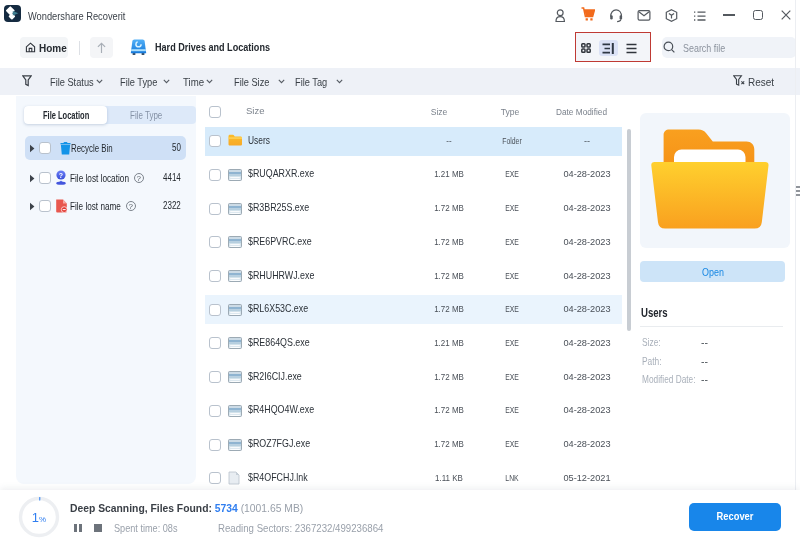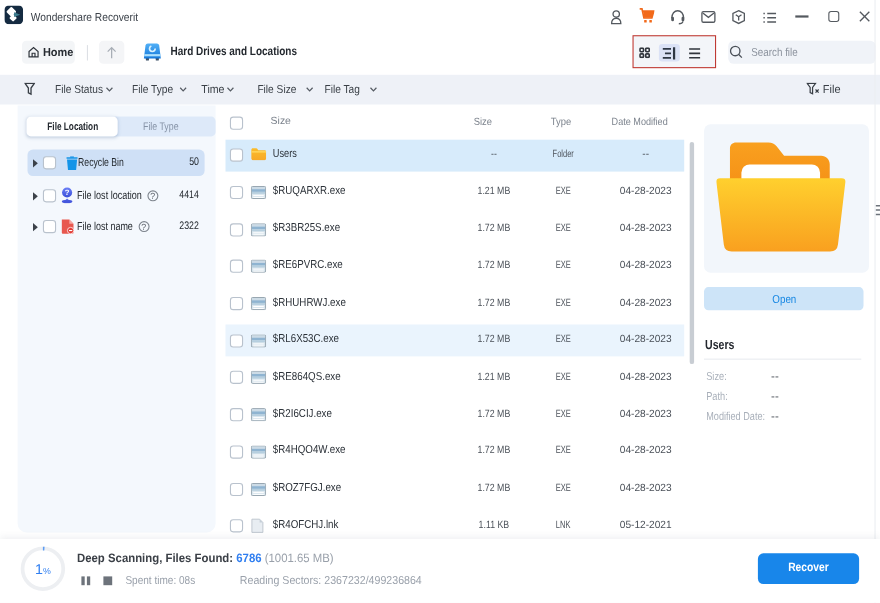--- a/index.html
+++ b/index.html
@@ -150,21 +150,21 @@
     <svg width="7" height="5" viewBox="0 0 7 5" fill="none" stroke="#555b63" stroke-width="1.1">
       <path d="M0.8 0.8 L3.5 3.6 L6.2 0.8"></path>
     </svg>
   </div>
 <div class="abs" style="left:733px;top:75px;">
 <svg width="12" height="12" viewBox="0 0 12 12" fill="none" stroke="#383e45" stroke-width="1.1">
       <path d="M0.8 0.8 L8.4 0.8 L5.7 4.4 L5.7 10.2 L3.5 9.2 L3.5 4.4 Z"></path>
       <path d="M8.4 6.4 L11.2 9.2 M11.2 6.4 L8.4 9.2"></path>
     </svg>
   </div>
-<div class="abs" style="left:748px;top:76px;font-size:10.5px;color:#3a4047;font-weight:normal;white-space:nowrap;transform:scaleX(0.95);transform-origin:0 50%;">File</div>
+<div class="abs" style="left:748px;top:76px;font-size:10.5px;color:#3a4047;font-weight:normal;white-space:nowrap;transform:scaleX(0.95);transform-origin:0 50%;">Reset</div>
 <div class="abs" style="left:16px;top:96px;width:180px;height:388px;background:#f4f8fd;border-radius:0 0 8px 8px;"></div>
 <div class="abs" style="left:24px;top:106px;width:172px;height:18px;background:#dde9f9;border-radius:4px;"></div>
 <div class="abs" style="left:24px;top:106px;width:83px;height:18px;background:#fff;border-radius:4px;box-shadow:0 1px 3px rgba(60,90,140,0.25);"></div>
 <div class="abs" style="left:42.5px;top:109.5px;font-size:10px;color:#23282e;font-weight:bold;white-space:nowrap;transform:scaleX(0.75);transform-origin:0 50%;">File Location</div>
 <div class="abs" style="left:129.5px;top:109.5px;font-size:10px;color:#8592a6;font-weight:normal;white-space:nowrap;transform:scaleX(0.8);transform-origin:0 50%;">File Type</div>
 <div class="abs" style="left:24.5px;top:135.5px;width:161px;height:24.5px;background:#cfe0f6;border-radius:5px;"></div>
 <div class="abs" style="left:29px;top:143.5px;">
     <svg width="6" height="9" viewBox="0 0 6 9">
       <path d="M1 0.8 L5.4 4.5 L1 8.2 Z" fill="#3c424a"></path>
     </svg>
@@ -427,19 +427,19 @@
 <div class="abs" style="left:0;top:490px;width:800px;height:58px;background:#fff;box-shadow:0 -2px 6px rgba(120,130,150,0.12);"></div>
 <div class="abs" style="left:18px;top:496px;">
 <svg width="42" height="42" viewBox="0 0 42 42">
 <circle cx="21" cy="21" r="18.5" fill="none" stroke="#edeff2" stroke-width="3.4"></circle>
 <path d="M21 2.8 A18.2 18.2 0 0 1 22.4 2.85" fill="none" stroke="#5b9bf3" stroke-width="3.4"></path>
 </svg>
   </div>
 <div class="abs" style="left:18px;top:496px;width:42px;height:42px;display:flex;align-items:center;justify-content:center;">
 <span style="font-size:13px;color:#2f7ef0;">1<span style="font-size:8px;">%</span></span>
   </div>
-<div class="abs" style="left:70px;top:501.5px;font-size:11px;color:#3a3f46;font-weight:bold;white-space:nowrap;transform:scaleX(0.94);transform-origin:0 50%;">Deep Scanning, Files Found: <span style="color:#2f7ef0;">6786</span> <span style="font-weight:normal;color:#99a0aa;">(1001.65 MB)</span></div>
+<div class="abs" style="left:70px;top:501.5px;font-size:11px;color:#3a3f46;font-weight:bold;white-space:nowrap;transform:scaleX(0.94);transform-origin:0 50%;">Deep Scanning, Files Found: <span style="color:#2f7ef0;">5734</span> <span style="font-weight:normal;color:#99a0aa;">(1001.65 MB)</span></div>
 <div class="abs" style="left:74px;top:524px;width:2.6px;height:8px;background:#6d737b;"></div>
 <div class="abs" style="left:79px;top:524px;width:2.6px;height:8px;background:#6d737b;"></div>
 <div class="abs" style="left:93.5px;top:524px;width:8px;height:8px;background:#6d737b;"></div>
 <div class="abs" style="left:114px;top:521.5px;font-size:10.5px;color:#9aa1ab;font-weight:normal;white-space:nowrap;transform:scaleX(0.87);transform-origin:0 50%;">Spent time: 08s</div>
 <div class="abs" style="left:217.5px;top:521.5px;font-size:10.5px;color:#9aa1ab;font-weight:normal;white-space:nowrap;transform:scaleX(0.92);transform-origin:0 50%;">Reading Sectors: 2367232/499236864</div>
 <div class="abs" style="left:689px;top:503px;width:92px;height:28px;background:#1886ea;border-radius:5px;"></div>
 <div class="abs" style="left:685px;top:510px;width:100px;text-align:center;font-size:11px;color:#fff;font-weight:bold;white-space:nowrap;transform:scaleX(0.85);transform-origin:50% 50%;">Recover</div>
 </body></html>

